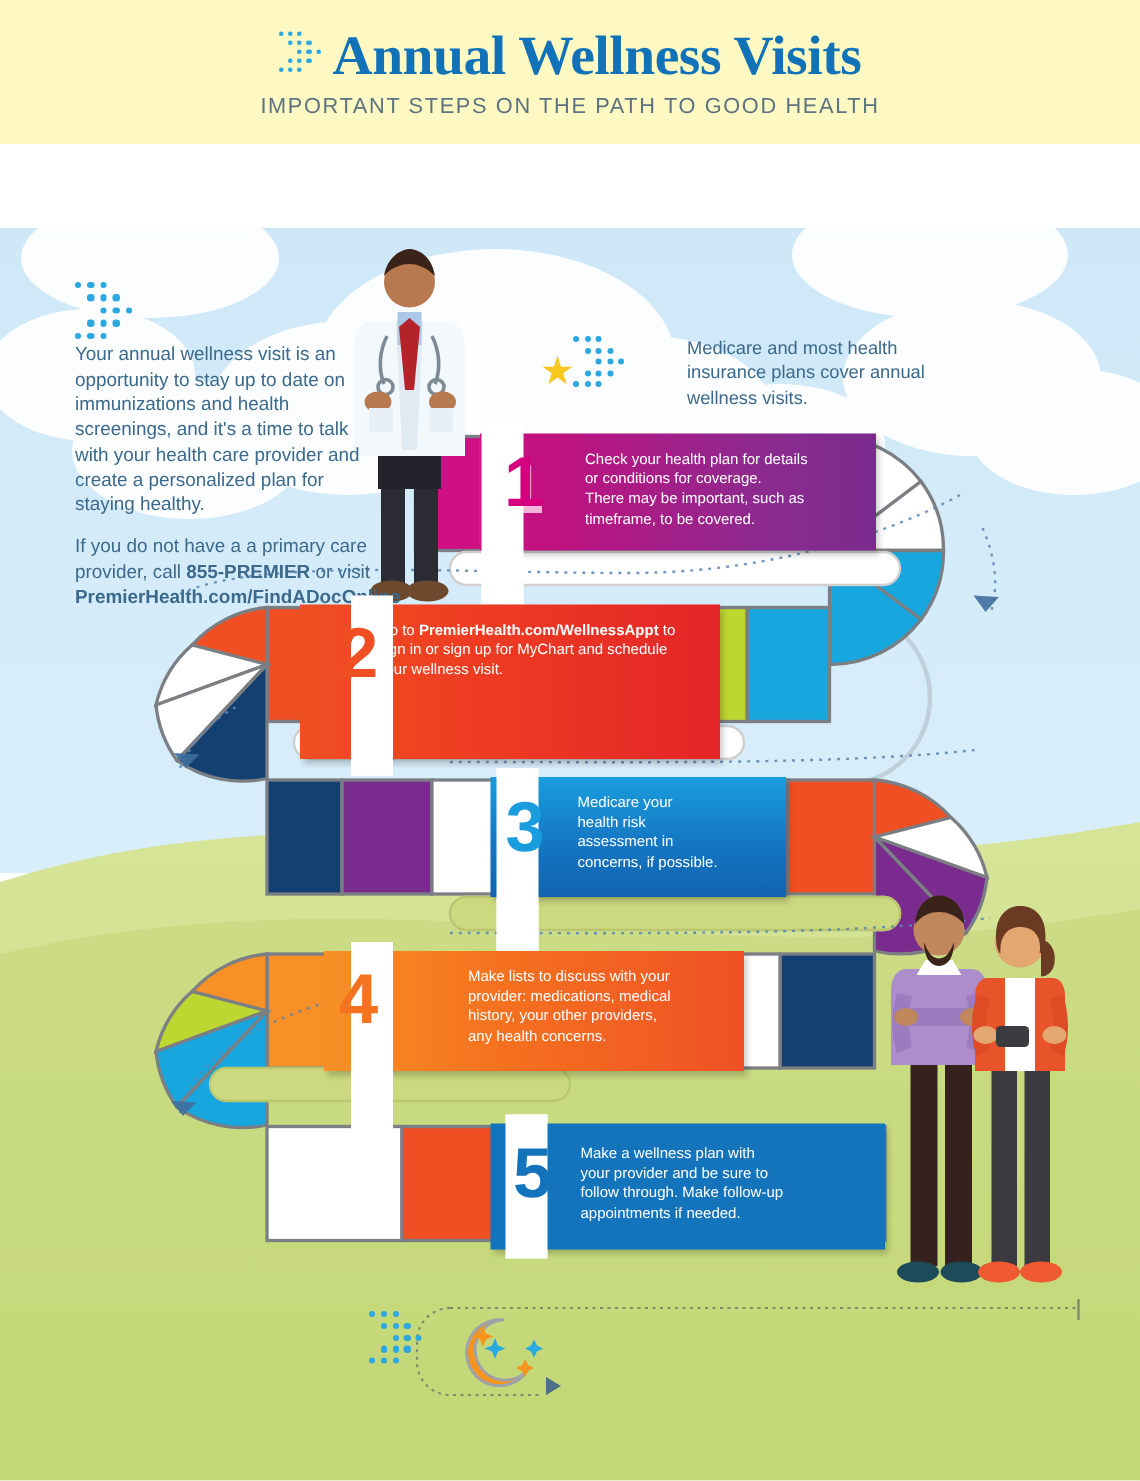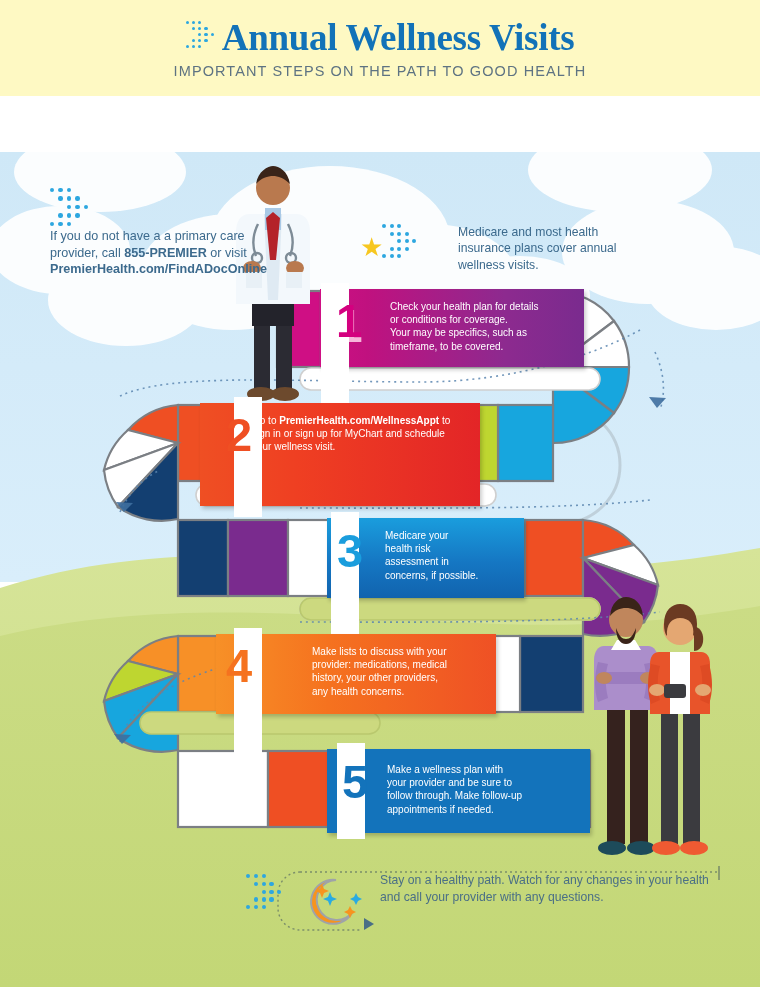--- a/index.html
+++ b/index.html
@@ -330,20 +330,21 @@
       <i style="left: 25.2px; top: 16.8px; width: 4.4px; height: 4.4px;"></i>
       <i style="left: 33.6px; top: 16.8px; width: 4.4px; height: 4.4px;"></i>
       <i style="left: 8.4px; top: 25.2px; width: 4.4px; height: 4.4px;"></i>
       <i style="left: 16.8px; top: 25.2px; width: 4.4px; height: 4.4px;"></i>
       <i style="left: 25.2px; top: 25.2px; width: 4.4px; height: 4.4px;"></i>
       <i style="left: 0px; top: 33.6px; width: 4.4px; height: 4.4px;"></i>
       <i style="left: 8.4px; top: 33.6px; width: 4.4px; height: 4.4px;"></i>
       <i style="left: 16.8px; top: 33.6px; width: 4.4px; height: 4.4px;"></i>
     </div>
   <div class="lefttext">
+    <p>Your annual wellness visit is an opportunity to stay up to date on immunizations and health screenings, and it's a time to talk with your health care provider and create a personalized plan for staying healthy.</p>
     <p>
       <span>If you do not have a a primary care provider, call </span><b>855-PREMIER</b><span> or visit </span><b>PremierHealth.com/FindADocOnline</b>
     </p>
   </div>
 
   <div class="medbox">
     <div class="star">★</div>
     <div class="meddots" id="medDots">
         <i style="left: 0px; top: 0px; width: 4px; height: 4px;"></i>
         <i style="left: 7.6px; top: 0px; width: 4px; height: 4px;"></i>
@@ -362,21 +363,21 @@
         <i style="left: 15.2px; top: 30.4px; width: 4px; height: 4px;"></i>
       </div>
     <div class="mtext">Medicare and most health insurance plans cover annual wellness visits.</div>
   </div>
 
   <div class="step s1">
     <div class="num" style="left:17px;top:14px;color:#f6b6da;">1</div>
     <div class="txt" style="left:70px;top:11px;width:186px;">
       <span>Check your health plan for details</span><br>
       <span>or conditions for coverage.</span><br>
-      <span>Your may be specifics, such as</span><br>
+      <span>There may be important, such as</span><br>
       <span>timeframe, to be covered.</span>
     </div>
   </div>
   <div class="numwhite" style="left:321px;top:283px;width:28px;height:120px;"></div>
   <div style="position:absolute;left:336px;top:297px;font-size:47px;font-weight:700;line-height:47px;color:#d4007f;font-family:'Liberation Sans',sans-serif;">1</div>
 
   <div class="step s2">
     <div class="txt" style="left:52px;top:11px;width:214px;">
       Go to <b>PremierHealth.com/WellnessAppt</b> to sign in or sign up for MyChart and schedule your wellness visit.
     </div>
@@ -427,20 +428,14 @@
       <i style="left: 15.6px; top: 15.6px; width: 4.2px; height: 4.2px;"></i>
       <i style="left: 23.4px; top: 15.6px; width: 4.2px; height: 4.2px;"></i>
       <i style="left: 31.2px; top: 15.6px; width: 4.2px; height: 4.2px;"></i>
       <i style="left: 7.8px; top: 23.4px; width: 4.2px; height: 4.2px;"></i>
       <i style="left: 15.6px; top: 23.4px; width: 4.2px; height: 4.2px;"></i>
       <i style="left: 23.4px; top: 23.4px; width: 4.2px; height: 4.2px;"></i>
       <i style="left: 0px; top: 31.2px; width: 4.2px; height: 4.2px;"></i>
       <i style="left: 7.8px; top: 31.2px; width: 4.2px; height: 4.2px;"></i>
       <i style="left: 15.6px; top: 31.2px; width: 4.2px; height: 4.2px;"></i>
     </div>
-  <div class="foot">
-    <div class="ftext">
-      <span>Stay on a healthy path. Watch for any changes in your health</span><br>
-      <span>and call your provider with any questions.</span>
-    </div>
-  </div>
 
 </div>
 
 </body></html>

